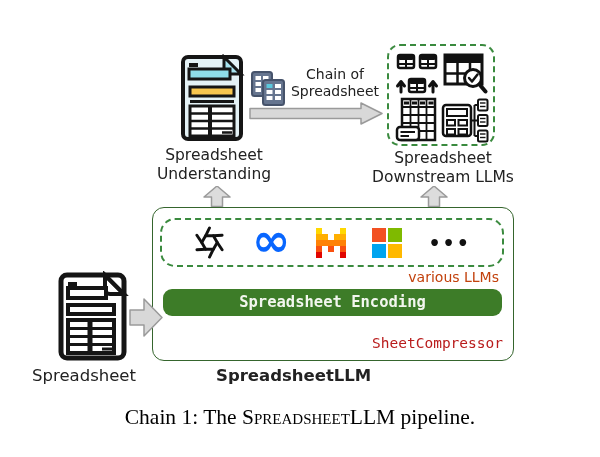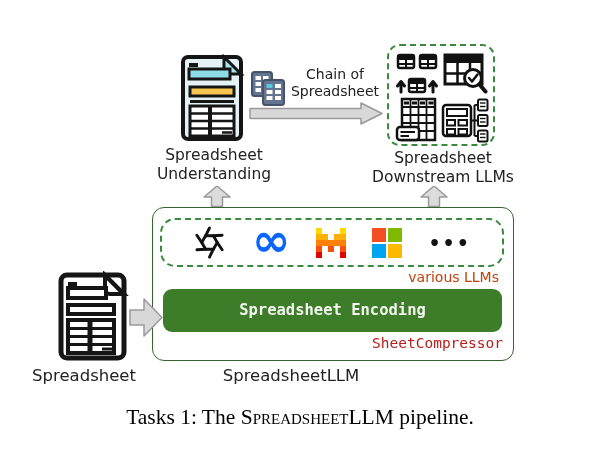--- a/index.html
+++ b/index.html
@@ -12,21 +12,21 @@
   .downstream-box{left:387px;top:44px;width:108px;height:102px;border:2px dashed #3a8a3e;
       border-radius:13px;background:#fff;display:grid;grid-template-columns:1fr 1fr;
       grid-template-rows:1fr 1fr;gap:2px;padding:5px 6px;box-sizing:border-box;}
   .task-cell{display:flex;align-items:center;justify-content:center;}
   
   .outer-box{left:152px;top:207px;width:362px;height:154px;border:1.5px solid #35652d;
       border-radius:12px;background:#fff;box-sizing:border-box;}
   .llms-box{position:absolute;left:7px;top:10px;width:344px;height:49px;border:2px dashed #3a8a3e;
       border-radius:15px;box-sizing:border-box;display:flex;align-items:center;justify-content:center;gap:26px;}
   .label-various{position:absolute;right:14px;top:61px;font-size:14px;color:#c2410c;}
-  .encoder-box{position:absolute;left:10px;top:81px;width:339px;height:43px;background:#3d7c28;
+  .encoder-box{position:absolute;left:10px;top:81px;width:339px;height:27px;background:#3d7c28;
       border-radius:9px;display:flex;flex-direction:column;align-items:center;justify-content:center;}
   .encoder-box div{color:#f2f6ee;font-family:"DejaVu Sans Mono",monospace;font-size:15.5px;
       line-height:19px;font-weight:bold;white-space:nowrap;}
   .label-sheetcompressor{position:absolute;right:10px;top:127px;font-family:"DejaVu Sans Mono",monospace;
       font-size:14.5px;color:#b91c1c;}
   .meta-glyph{font-size:46px;line-height:30px;font-weight:bold;color:#0866FF;
       font-family:"DejaVu Sans",sans-serif;transform:translateY(-3px);}
   .dots{font-size:19px;letter-spacing:2px;font-weight:bold;color:#111;}
   .caption{left:0;top:405px;width:600px;text-align:center;font-family:"Liberation Serif",serif;
       font-size:21.5px;color:#000;}
@@ -219,21 +219,21 @@
       </svg>
       <span class="dots">•••</span>
     </div>
     <div class="label-various">various LLMs</div>
     <div class="encoder-box">
       <div>Spreadsheet Encoding</div>
     </div>
     <div class="label-sheetcompressor">SheetCompressor</div>
   </div>
 
-  <div class="abs lbl name-lbl" style="left:216px;top:366px;width:150px;">SpreadsheetLLM</div>
+  <div class="abs lbl name-lbl" style="left:216px;top:366px;width:150px;font-weight:bold;">SpreadsheetLLM</div>
 
   <svg class="abs" style="left:56px;top:271px;" width="74" height="92" viewBox="0 0 74 92">
     <rect x="5" y="4" width="63" height="83" rx="6" fill="#fff" stroke="#151515" stroke-width="5"></rect>
     <path d="M49,4 L68,23 L54,23 Q49,23 49,18 Z" fill="#fff" stroke="#151515" stroke-width="4"></path>
     <line x1="51" y1="7" x2="65" y2="21" stroke="#151515" stroke-width="3"></line>
     <rect x="12" y="11" width="9" height="4.5" fill="#151515"></rect>
     <rect x="12" y="17" width="38" height="10" fill="#fff" stroke="#151515" stroke-width="4"></rect>
     <rect x="12" y="34" width="46" height="9" fill="#fff" stroke="#151515" stroke-width="4"></rect>
     <rect x="12" y="49" width="46" height="33" fill="#fff" stroke="#151515" stroke-width="4"></rect>
     <line x1="34" y1="49" x2="34" y2="82" stroke="#151515" stroke-width="5"></line>
@@ -243,16 +243,16 @@
     <line x1="46" y1="78" x2="56" y2="78" stroke="#151515" stroke-width="3"></line>
   </svg>
 
   <div class="abs lbl name-lbl" style="left:18px;top:366px;width:132px;">Spreadsheet</div>
 
   <svg class="abs" style="left:129px;top:296px;" width="35" height="43" viewBox="0 0 35 43">
     <polygon points="1,14 15,14 15,3 33,21.5 15,40 15,29 1,29" fill="#d8d8d8" stroke="#9a9a9a" stroke-width="1.5" stroke-linejoin="round"></polygon>
   </svg>
 
   <div class="abs caption">
-    <span>Tasks 1: The </span><span class="sc">Spreadsheet</span><span>LLM</span><span> pipeline.</span>
+    <span>Chain 1: The </span><span class="sc">Spreadsheet</span><span>LLM</span><span> pipeline.</span>
   </div>
 
 </div>
 
 </body></html>

